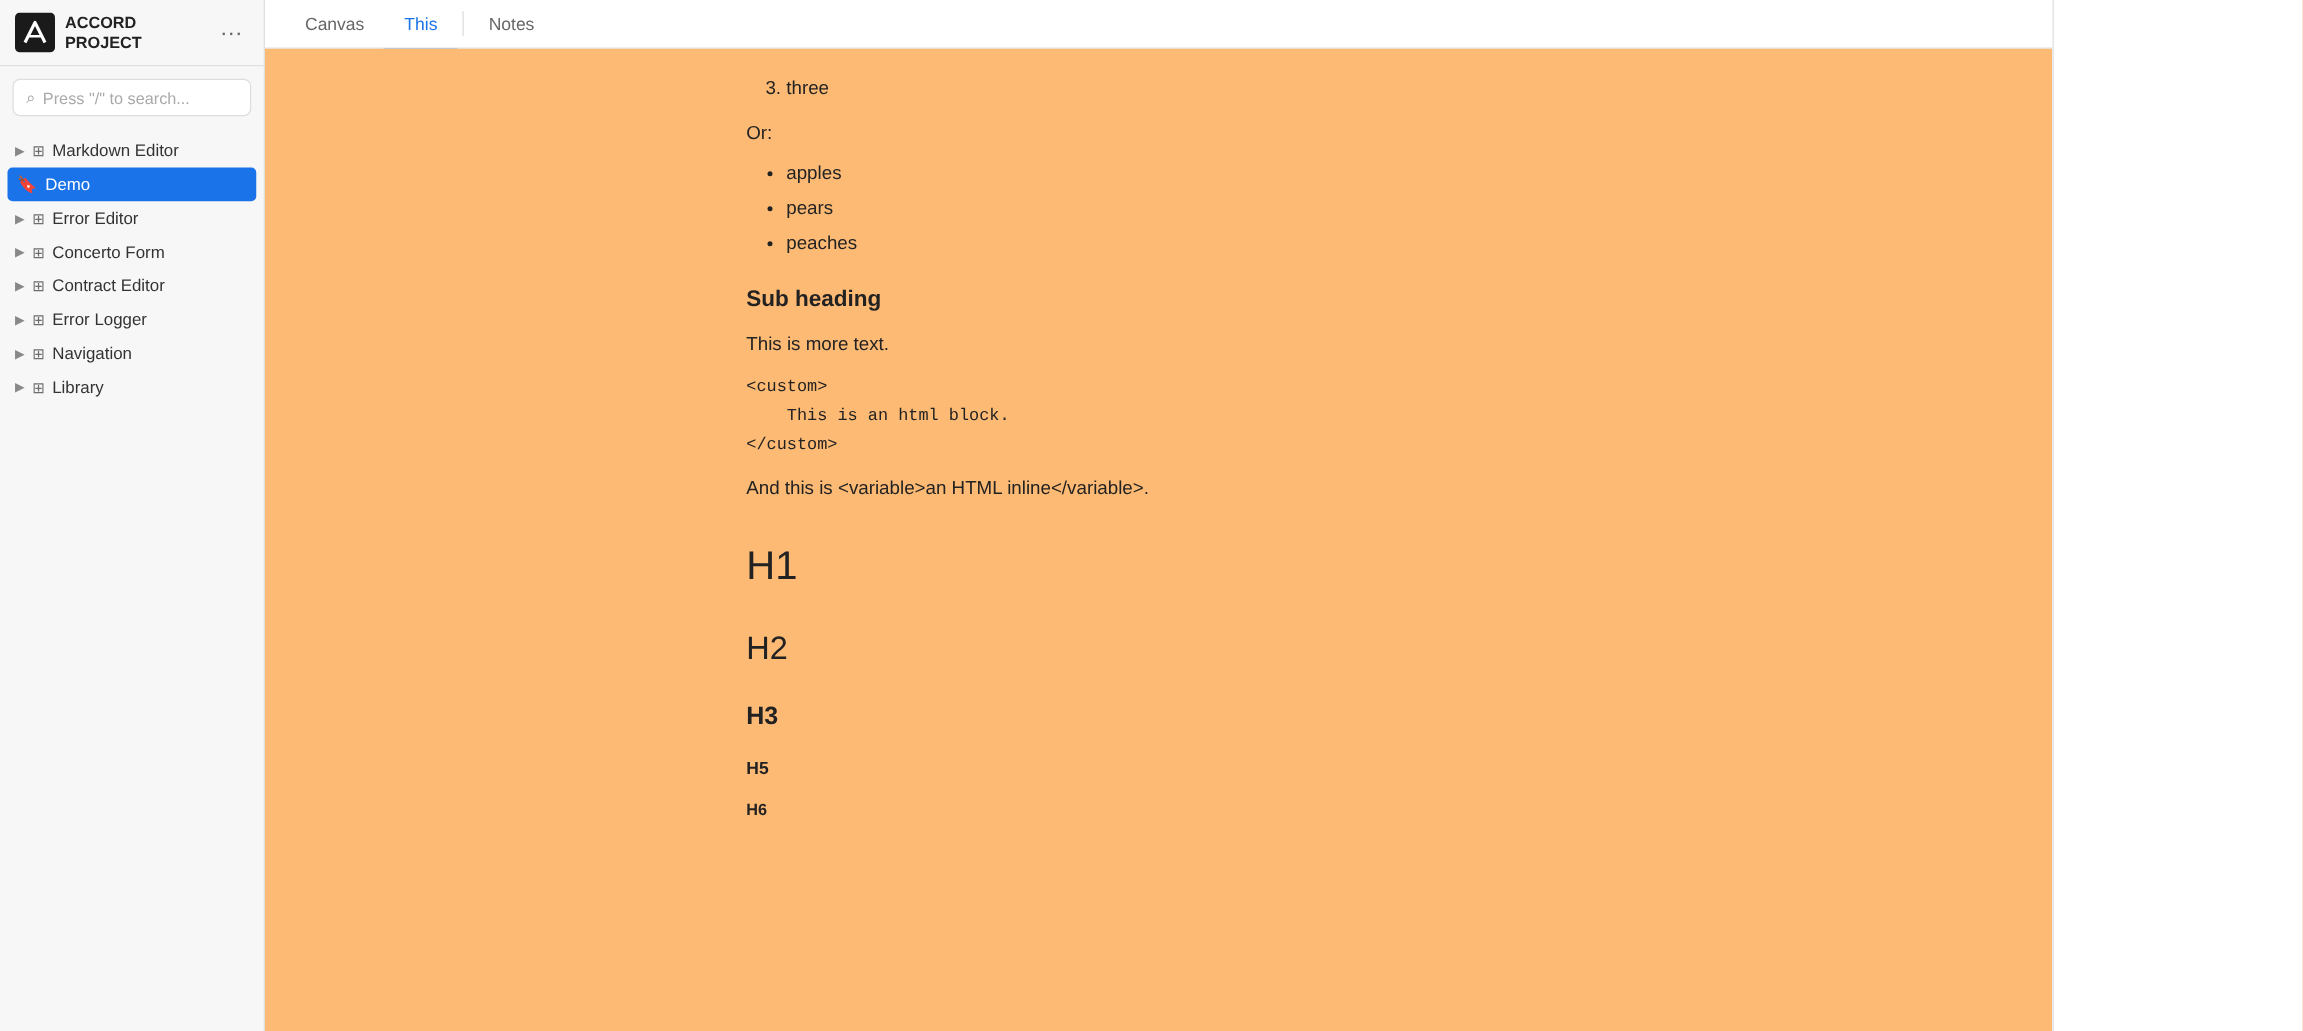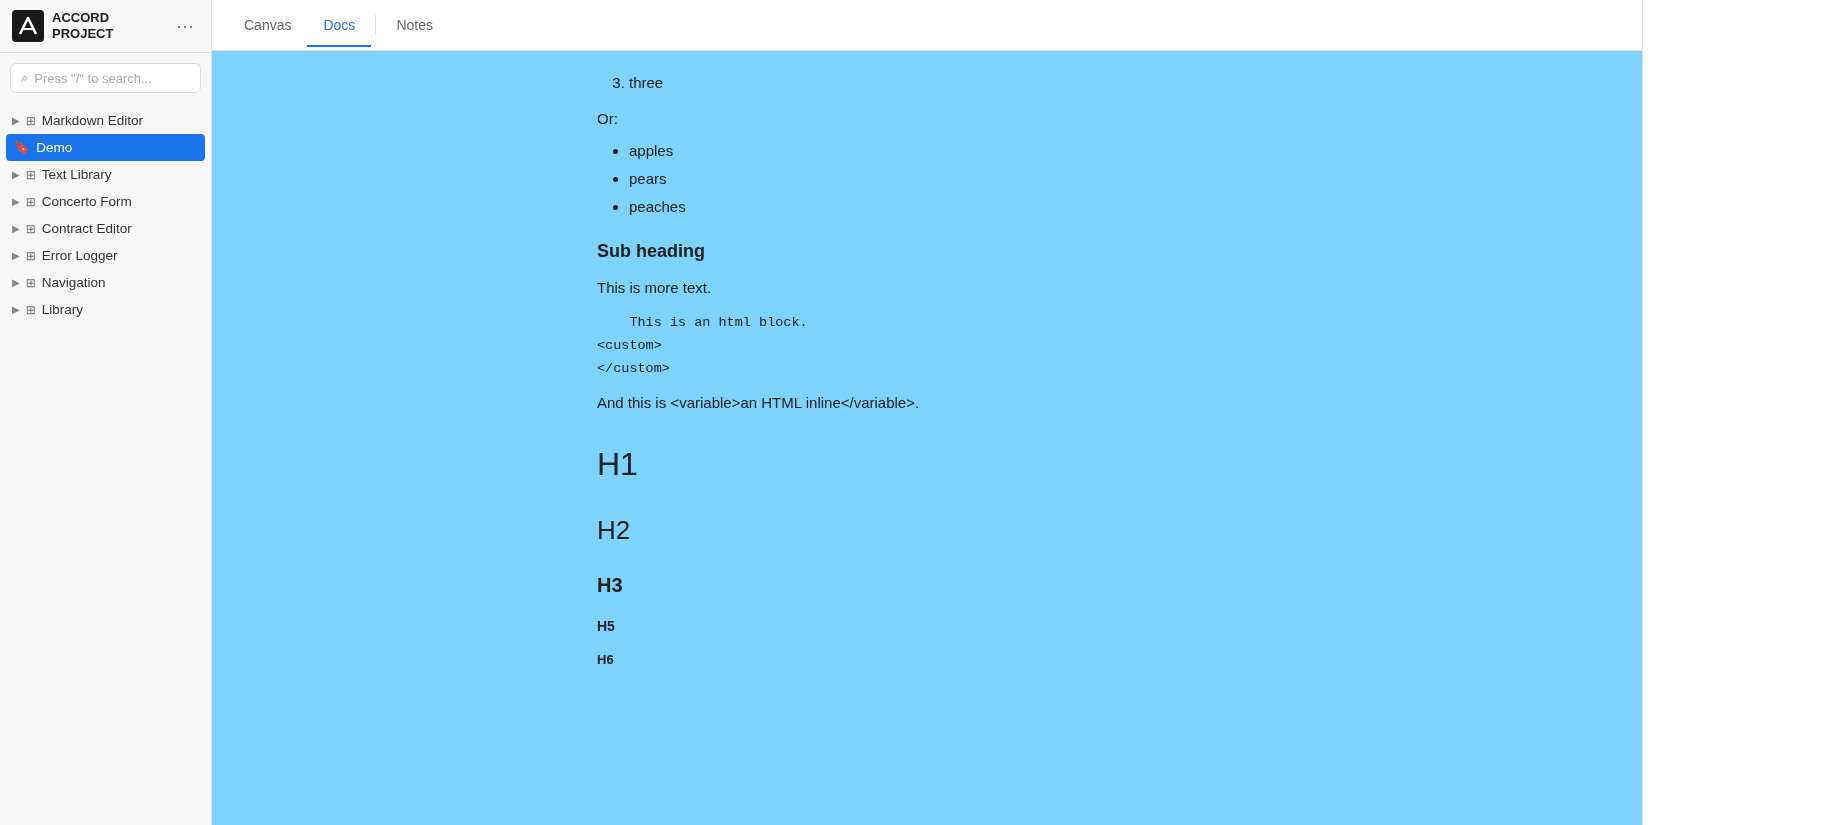--- a/index.html
+++ b/index.html
@@ -141,21 +141,21 @@
       flex-direction: column;
       overflow: hidden;
     }
 
     
     .tab-bar {
       display: flex;
       align-items: center;
       border-bottom: 1px solid #e0e0e0;
       padding: 0 16px;
-      height: 51px;
+      height: 39px;
       background: #fff;
     }
 
     .tab {
       padding: 12px 16px;
       font-size: 14px;
       color: #666;
       cursor: pointer;
       border-bottom: 2px solid transparent;
       margin-bottom: -1px;
@@ -173,21 +173,21 @@
       background: #ddd;
       margin: 0 4px;
     }
 
     
     .doc-area {
       flex: 1;
       overflow-y: auto;
       display: flex;
       justify-content: center;
-      background: #7dd3fc;
+      background: #fdba74;
     }
 
     .doc-inner {
       max-width: 740px;
       width: 100%;
       padding: 20px 40px 60px 40px;
       font-size: 15px;
       color: #222;
       line-height: 1.6;
     }
@@ -308,21 +308,21 @@
     </li>
 
     <li class="nav-item active nav-sub-item">
       <span class="nav-bookmark-icon">🔖</span>
       <span>Demo</span>
     </li>
 
     <li class="nav-item">
       <span class="expand-icon">▶</span>
       <span class="item-icon">⊞</span>
-      <span>Text Library</span>
+      <span>Error Editor</span>
     </li>
 
     <li class="nav-item">
       <span class="expand-icon">▶</span>
       <span class="item-icon">⊞</span>
       <span>Concerto Form</span>
     </li>
 
     <li class="nav-item">
       <span class="expand-icon">▶</span>
@@ -347,21 +347,21 @@
       <span class="item-icon">⊞</span>
       <span>Library</span>
     </li>
   </ul>
 </div>
 
 <div class="main-content">
 
   <div class="tab-bar">
     <div class="tab">Canvas</div>
-    <div class="tab active">Docs</div>
+    <div class="tab active">This</div>
     <div class="tab-divider"></div>
     <div class="tab">Notes</div>
   </div>
 
   <div class="doc-area">
     <div class="doc-inner">
 
       <ol start="3">
         <li>three</li>
       </ol>
@@ -372,22 +372,22 @@
         <li>apples</li>
         <li>pears</li>
         <li>peaches</li>
       </ul>
 
       <div class="doc-subheading">Sub heading</div>
 
       <p class="doc-paragraph">This is more text.</p>
 
       <div class="doc-code-block">
+        <div>&lt;custom&gt;</div>
         <div>&nbsp;&nbsp;&nbsp;&nbsp;This is an html block.</div>
-        <div>&lt;custom&gt;</div>
         <div>&lt;/custom&gt;</div>
       </div>
 
       <p class="doc-paragraph">And this is &lt;variable&gt;an HTML inline&lt;/variable&gt;.</p>
 
       <h1 class="doc-h1">H1</h1>
 
       <h2 class="doc-h2">H2</h2>
 
       <h3 class="doc-h3">H3</h3>

